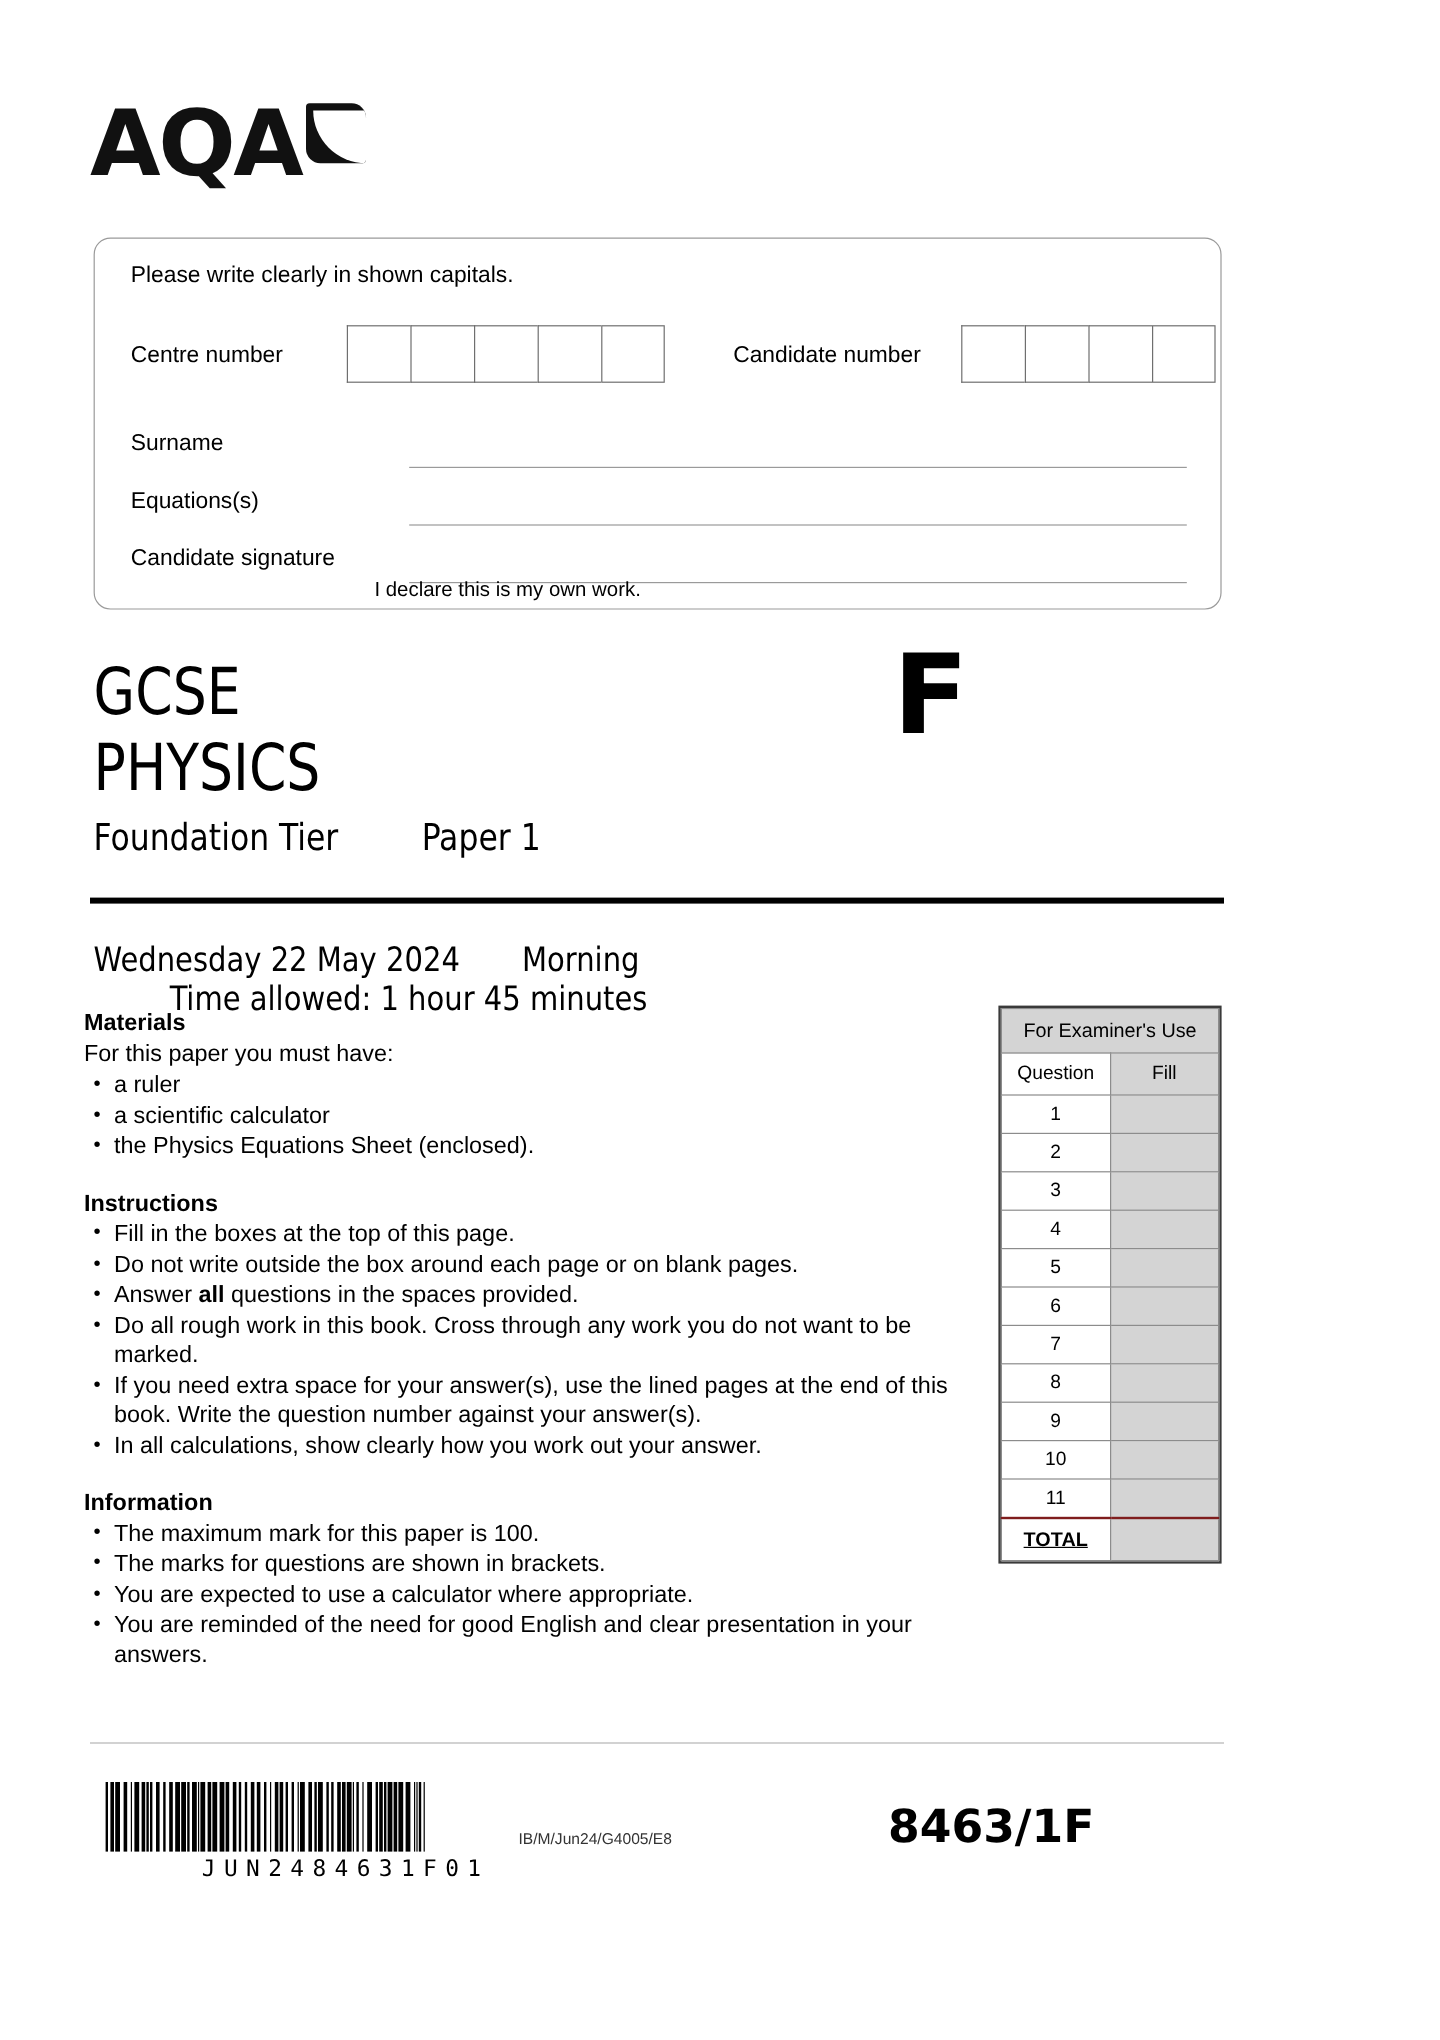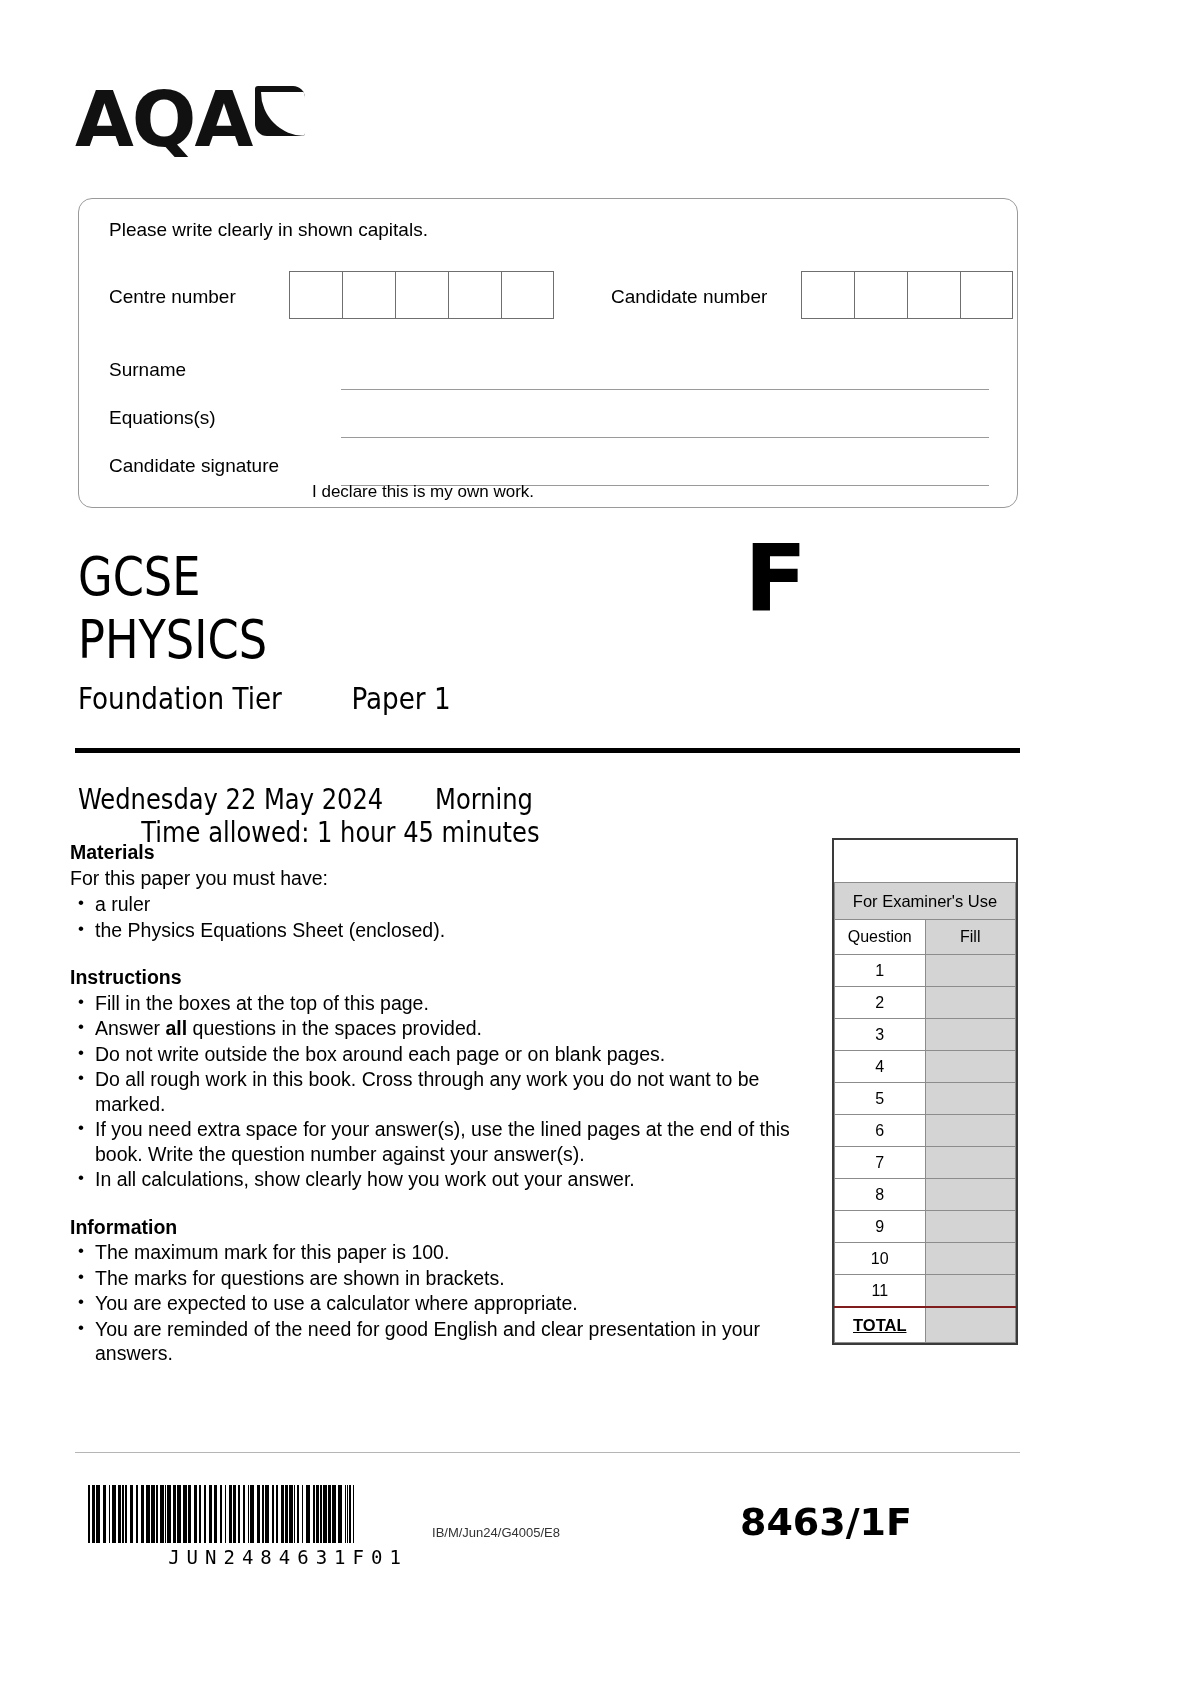--- a/index.html
+++ b/index.html
@@ -242,21 +242,20 @@
     left: 832px;
     top: 838px;
     width: 186px;
     border: 2px solid #3a3a3a;
     border-collapse: collapse;
     box-sizing: border-box;
   }
   .exam-table table {
     border-collapse: collapse;
     width: 100%;
-    margin-top: 42px;
   }
   .exam-table td {
     border: 1px solid #8c8c8c;
     height: 31px;
     text-align: center;
     font-size: 16px;
     padding: 0;
   }
   .exam-table td.hdr {
     background: #d4d4d4;
@@ -398,30 +397,31 @@
 
   <div class="exam-line">
     <span>Wednesday 22 May 2024</span><span class="session">Morning</span><span class="time">Time allowed: 1 hour 45 minutes</span>
   </div>
 
   <div class="body-col">
     <div class="sec-head">Materials</div>
     <div class="sec-sub">For this paper you must have:</div>
     <ul class="bl">
       <li>a ruler</li>
+      <li>a scientific calculator</li>
       <li>the Physics Equations Sheet (enclosed).</li>
     </ul>
 
     <div class="gap"></div>
 
     <div class="sec-head">Instructions</div>
     <ul class="bl">
       <li>Fill in the boxes at the top of this page.</li>
+      <li>Do not write outside the box around each page or on blank pages.</li>
       <li><span>Answer <b>all</b> questions in the spaces provided.</span></li>
-      <li>Do not write outside the box around each page or on blank pages.</li>
       <li>Do all rough work in this book.  Cross through any work you do not want to be marked.</li>
       <li>If you need extra space for your answer(s), use the lined pages at the end of this book.  Write the question number against your answer(s).</li>
       <li>In all calculations, show clearly how you work out your answer.</li>
     </ul>
 
     <div class="gap"></div>
 
     <div class="sec-head">Information</div>
     <ul class="bl">
       <li>The maximum mark for this paper is 100.</li>

